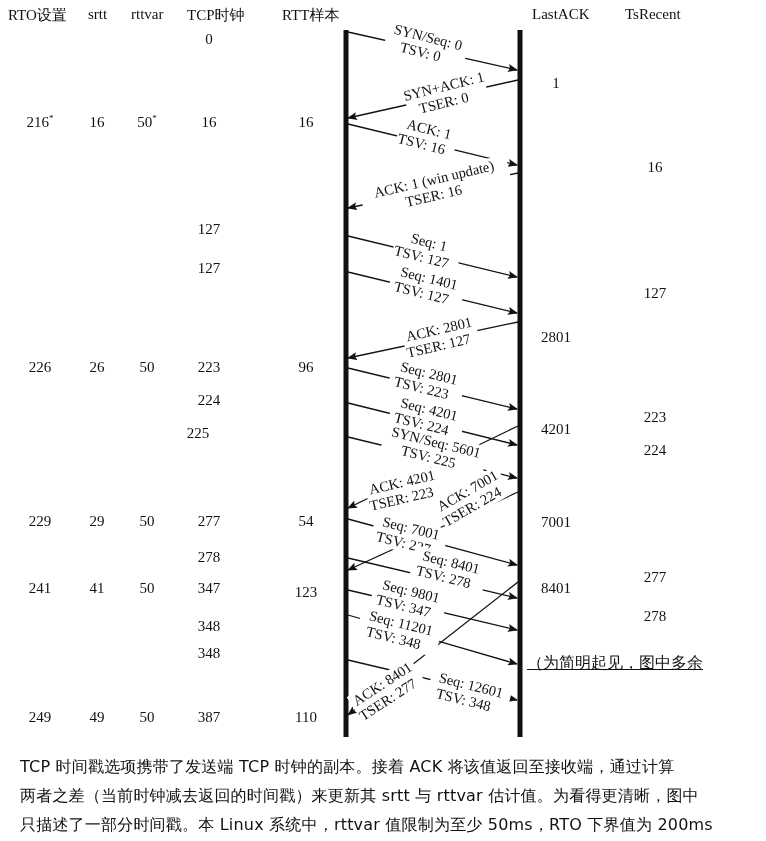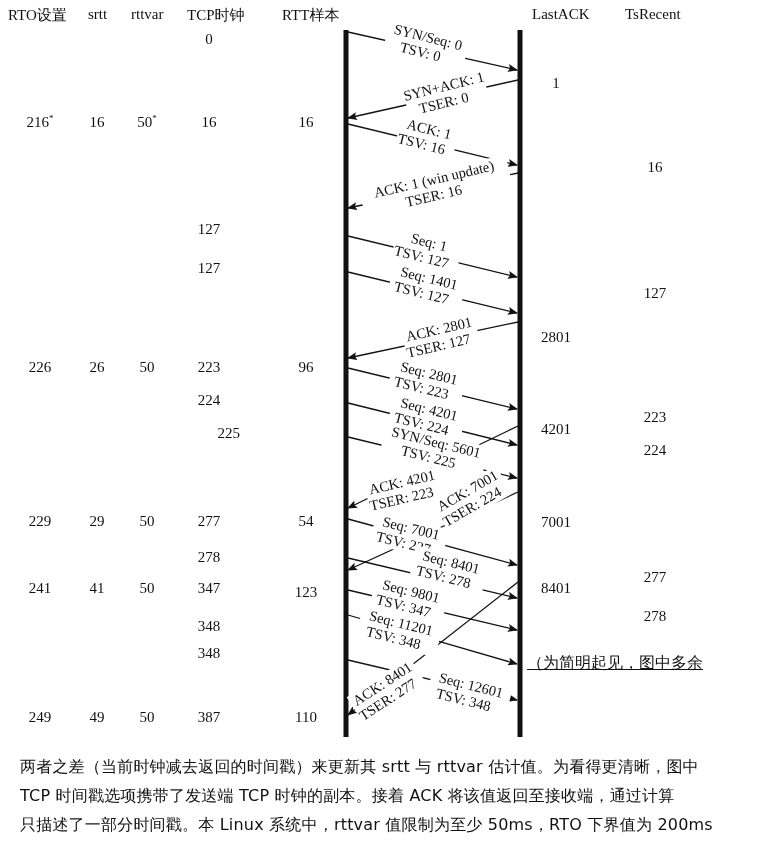--- a/index.html
+++ b/index.html
@@ -36,21 +36,21 @@
     <div class="cell" style="left: 209px; top: 114px;">16</div>
     <div class="cell" style="left: 306px; top: 114px;">16</div>
     <div class="cell" style="left: 209px; top: 221px;">127</div>
     <div class="cell" style="left: 209px; top: 260px;">127</div>
     <div class="cell" style="left: 40px; top: 359px;">226</div>
     <div class="cell" style="left: 97px; top: 359px;">26</div>
     <div class="cell" style="left: 147px; top: 359px;">50</div>
     <div class="cell" style="left: 209px; top: 359px;">223</div>
     <div class="cell" style="left: 306px; top: 359px;">96</div>
     <div class="cell" style="left: 209px; top: 392px;">224</div>
-    <div class="cell" style="left: 210px; top: 425px; text-align: right;">225</div>
+    <div class="cell" style="left: 198px; top: 425px;">225</div>
     <div class="cell" style="left: 40px; top: 513px;">229</div>
     <div class="cell" style="left: 97px; top: 513px;">29</div>
     <div class="cell" style="left: 147px; top: 513px;">50</div>
     <div class="cell" style="left: 209px; top: 513px;">277</div>
     <div class="cell" style="left: 306px; top: 513px;">54</div>
     <div class="cell" style="left: 209px; top: 549px;">278</div>
     <div class="cell" style="left: 40px; top: 580px;">241</div>
     <div class="cell" style="left: 97px; top: 580px;">41</div>
     <div class="cell" style="left: 147px; top: 580px;">50</div>
     <div class="cell" style="left: 209px; top: 580px;">347</div>
@@ -199,16 +199,16 @@
         <text class="lbl" text-anchor="middle" x="-4" y="16">TSV: 348</text>
       </g>
     </g>
 </svg>
 
 <div class="note">
   <div>（为简明起见，图中多余</div>
 </div>
 
 <div class="caption">
+  <div>TCP 时间戳选项携带了发送端 TCP 时钟的副本。接着 ACK 将该值返回至接收端，通过计算</div>
   <div>两者之差（当前时钟减去返回的时间戳）来更新其 srtt 与 rttvar 估计值。为看得更清晰，图中</div>
-  <div>TCP 时间戳选项携带了发送端 TCP 时钟的副本。接着 ACK 将该值返回至接收端，通过计算</div>
   <div>只描述了一部分时间戳。本 Linux 系统中，rttvar 值限制为至少 50ms，RTO 下界值为 200ms</div>
 </div>
 
 </body></html>

